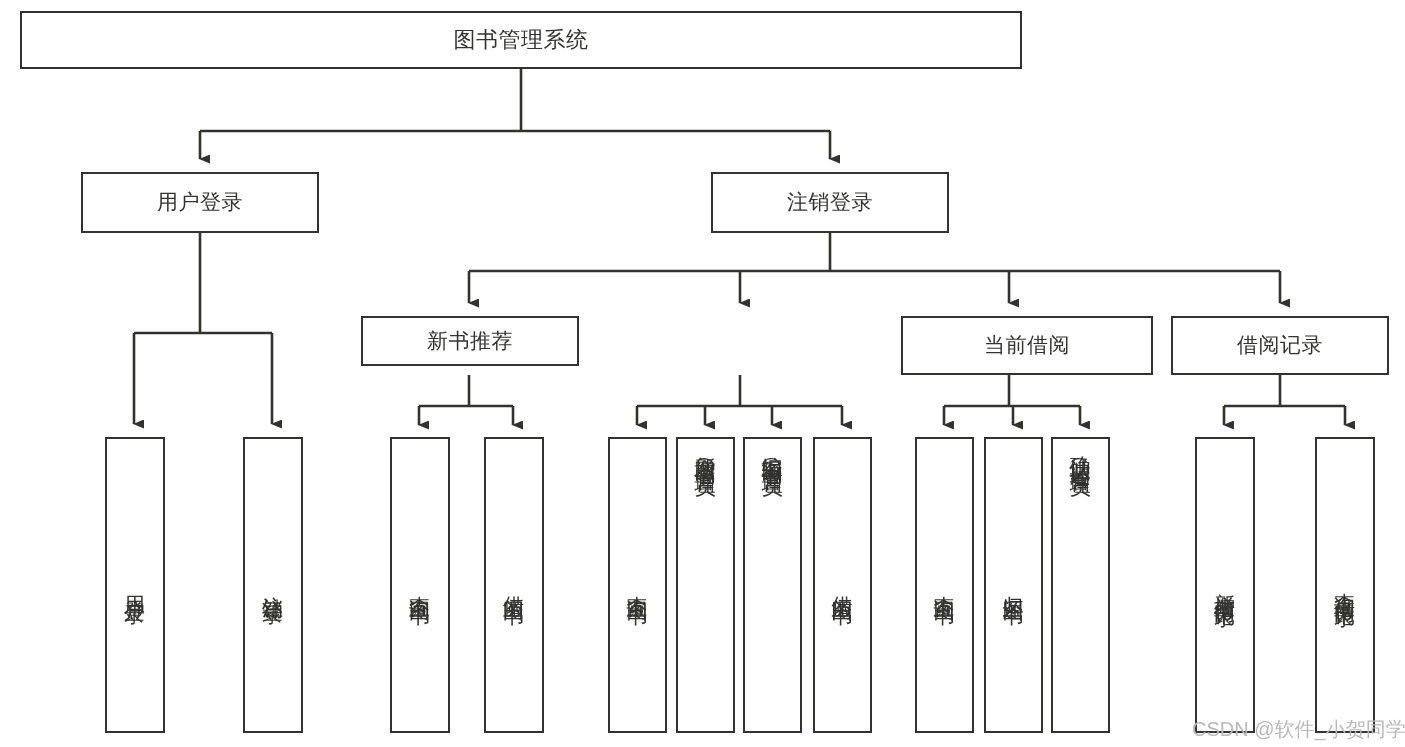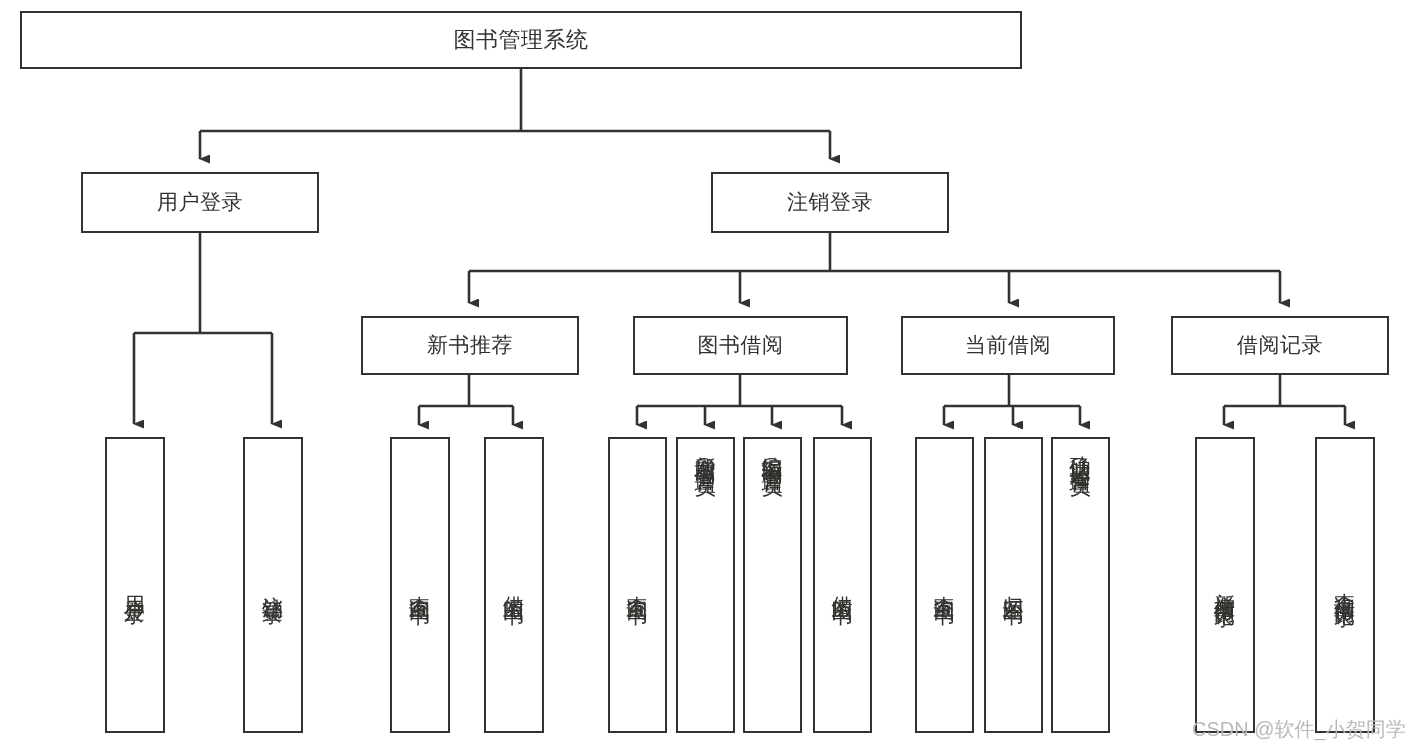--- a/index.html
+++ b/index.html
@@ -132,29 +132,26 @@
   </div>
 
   <div class="node horizontal" style="left:81px; top:172px; width:238px; height:61px;">
     <span class="node-label">用户登录</span>
   </div>
 
   <div class="node horizontal" style="left:711px; top:172px; width:238px; height:61px;">
     <span class="node-label">注销登录</span>
   </div>
 
-  <div class="node horizontal" style="left:361px; top:316px; width:218px; height:59px;">
+  <div class="node horizontal" style="left:361px; top:316px; width:218px; height:50px;">
     <span class="node-label">新书推荐</span>
   </div>
 
-  <div class="node horizontal" style="left:633px; top:316px; width:215px; height:59px;">
-    <span class="node-label">图书借阅</span>
-  </div>
-
-  <div class="node horizontal" style="left:901px; top:316px; width:214px; height:59px;">
+
+  <div class="node horizontal" style="left:901px; top:316px; width:252px; height:59px;">
     <span class="node-label">当前借阅</span>
   </div>
 
   <div class="node horizontal" style="left:1171px; top:316px; width:218px; height:59px;align-items:center;">
     <span class="node-label">借阅记录</span>
   </div>
 
   <div class="node vertical centered" style="left:105px; top:437px; width:60px; height:296px;">
     <span class="node-label">用户登录</span>
   </div>

